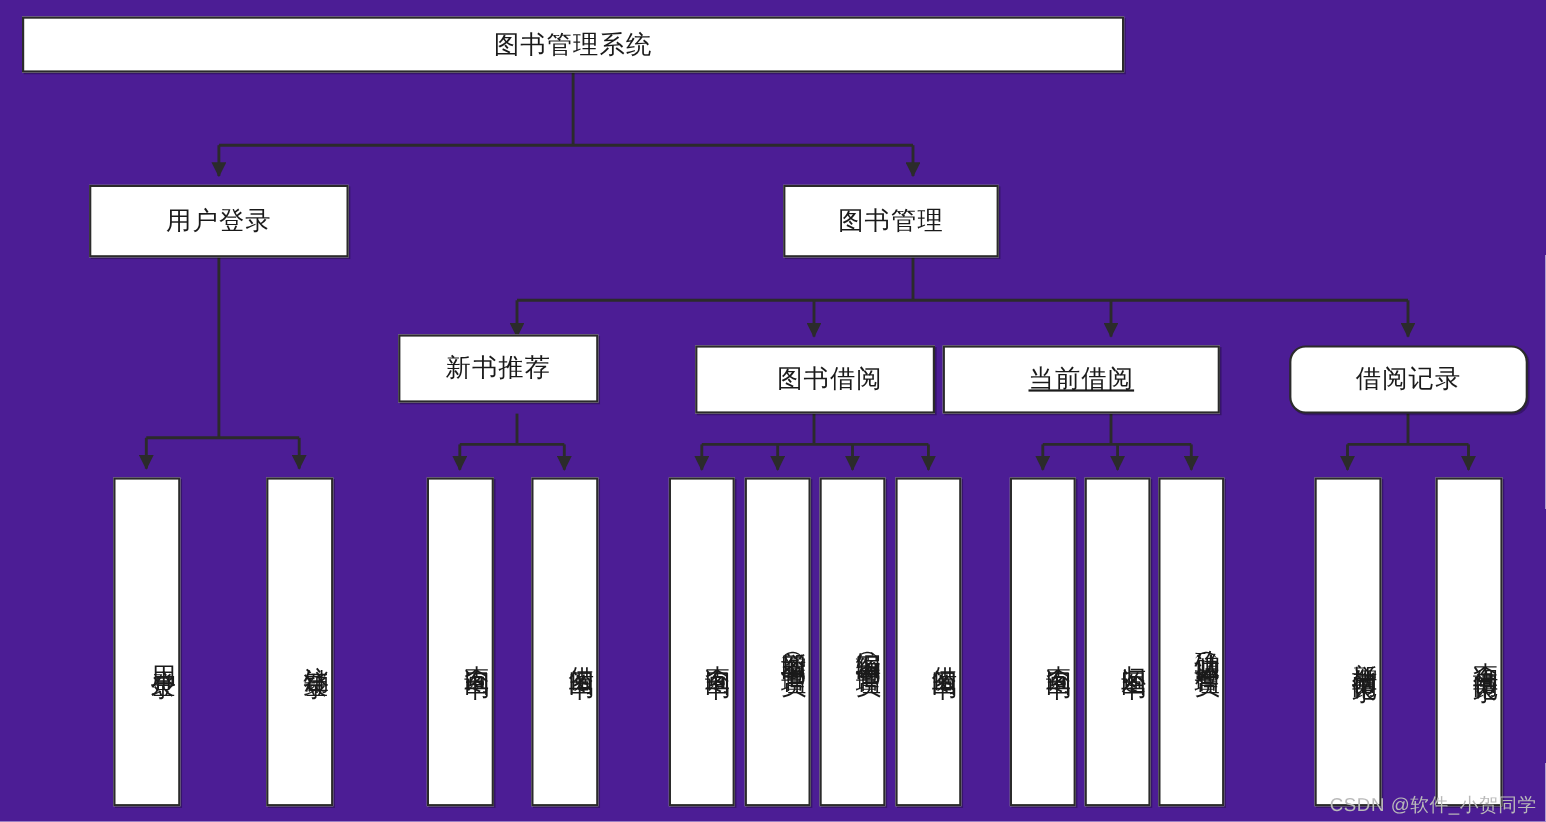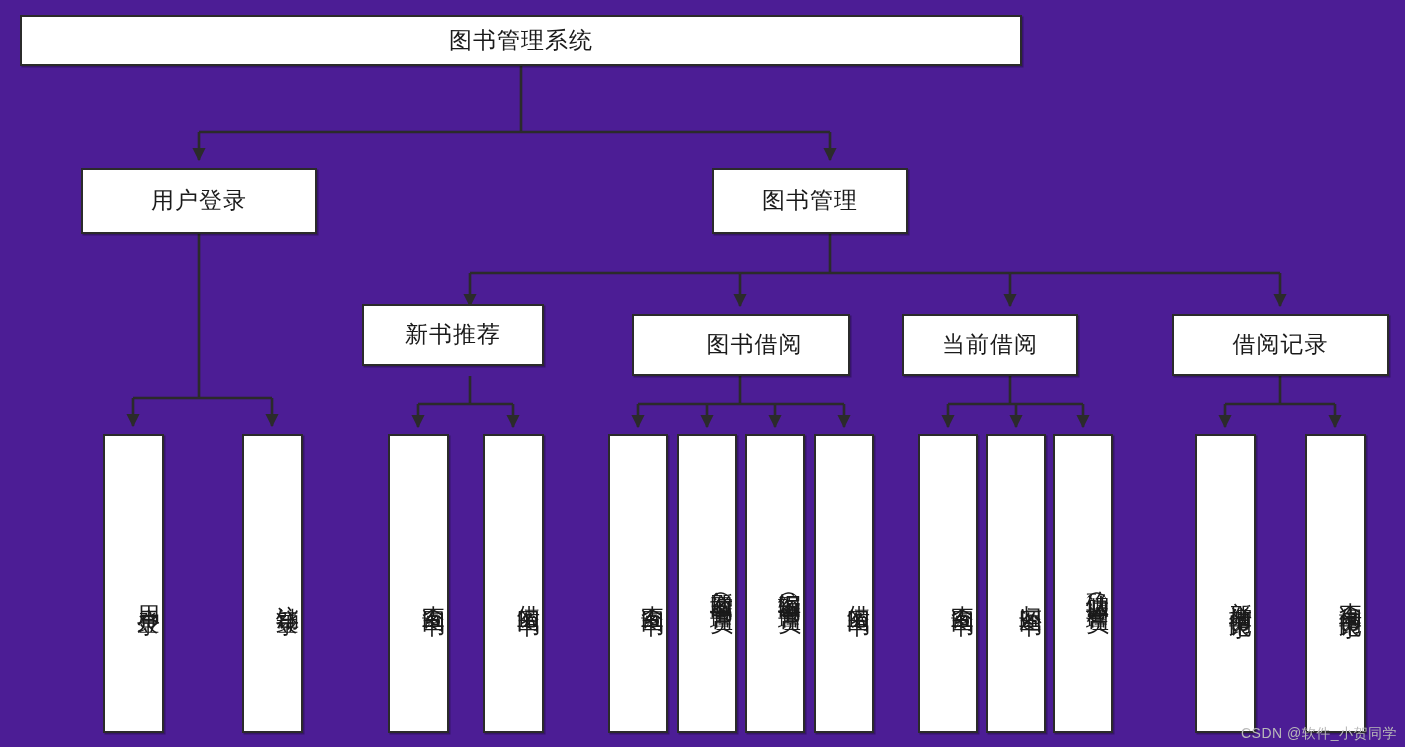--- a/index.html
+++ b/index.html
@@ -53,21 +53,21 @@
   }
   .node.vert .label {
     writing-mode: vertical-rl;
     text-orientation: upright;
     display: block;
   }
   #watermark {
     position: absolute;
     right: 8px;
     bottom: 4px;
-    font-size: 14px;
+    font-size: 17px;
     color: #b9b9b9;
     letter-spacing: 0.5px;
     white-space: nowrap;
   }
 </style>
 </head>
 <body>
 
 <div id="canvas">
 
@@ -131,24 +131,24 @@
   <div class="node horiz" style="left:712px; top:168px; width:196px; height:66px;">
     <span class="label">图书管理</span>
   </div>
 
   <div class="node horiz" style="left:362px; top:304px; width:182px; height:62px;">
     <span class="label">新书推荐</span>
   </div>
   <div class="node horiz" style="left:632px; top:314px; width:218px; height:62px;padding-left:27px;">
     <span class="label">图书借阅</span>
   </div>
-  <div class="node horiz" style="left:902px; top:314px; width:176px; height:62px;">
+  <div class="node horiz" style="left:857px; top:314px; width:252px; height:62px;text-decoration:underline;">
     <span class="label">当前借阅</span>
   </div>
-  <div class="node horiz" style="left:1172px; top:314px; width:217px; height:62px;">
+  <div class="node horiz" style="left:1172px; top:314px; width:217px; height:62px;border-radius:15px;">
     <span class="label">借阅记录</span>
   </div>
 
   <div class="node vert" style="left:103px; top:434px; width:61px; height:299px;">
     <span class="label">用户登录</span>
   </div>
   <div class="node vert" style="left:242px; top:434px; width:61px; height:299px;">
     <span class="label">注销登录</span>
   </div>
   <div class="node vert" style="left:388px; top:434px; width:61px; height:299px;">

